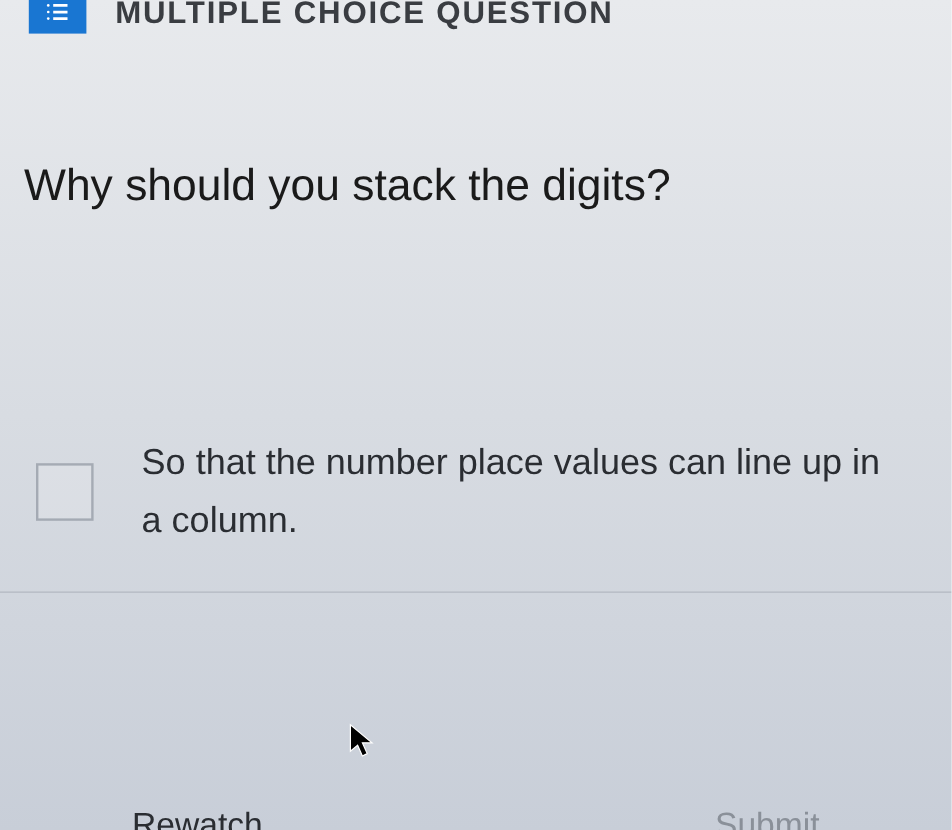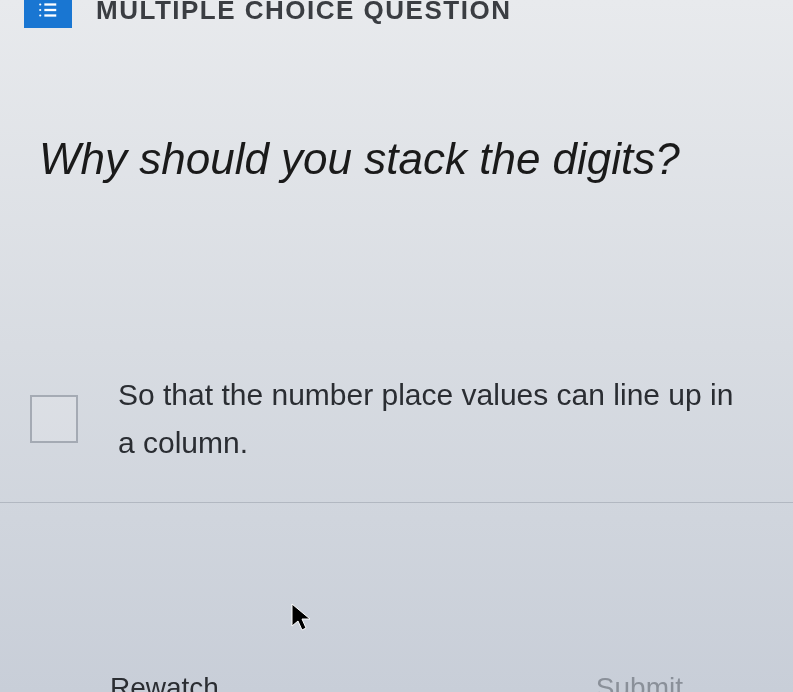--- a/index.html
+++ b/index.html
@@ -35,27 +35,26 @@
       width: 22px;
       height: 22px;
     }
     .header-label {
       font-size: 26px;
       font-weight: 600;
       letter-spacing: 1.5px;
       color: #3a3d42;
     }
     .question {
-      padding: 0 39px;
+      padding: 0 20px;
       margin-top: 105px;
-      font-size: 44px;
+      font-size: 37px;
       font-weight: 500;
       color: #1a1a1a;
       line-height: 1.2;
-      font-style: italic;
     }
     .options {
       margin-top: 150px;
     }
     .option {
       display: flex;
       align-items: center;
       gap: 40px;
       padding: 35px 41px 35px 30px;
       border-bottom: 1px solid rgba(120, 128, 140, 0.35);

